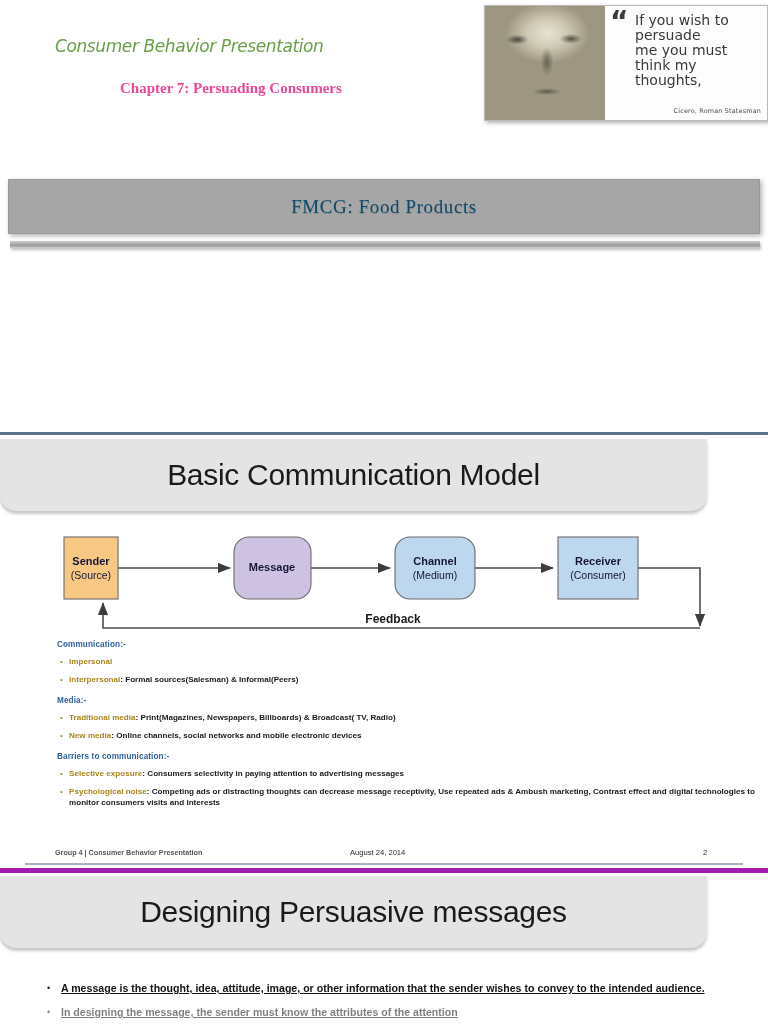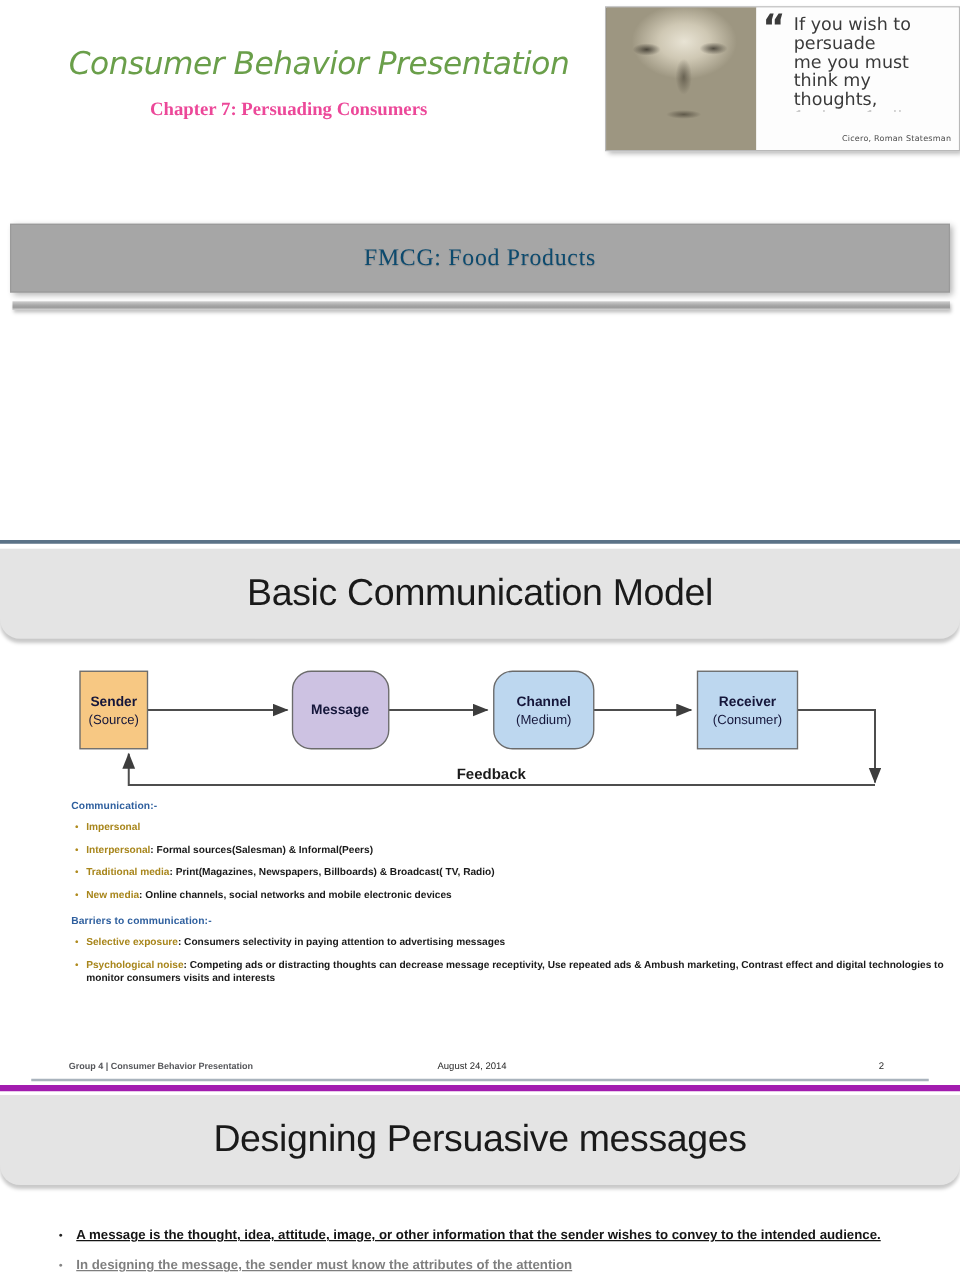--- a/index.html
+++ b/index.html
@@ -20,21 +20,21 @@
   
   .slide1 {
     position: absolute;
     left: 0; top: 0; width: 768px; height: 432px;
     background: #ffffff;
   }
   .deck-title {
     position: absolute;
     left: 55px; top: 36px;
     font-family: "DejaVu Sans", sans-serif;
-    font-size: 25px;
+    font-size: 17px;
     font-style: italic;
     font-weight: 400;
     letter-spacing: -0.4px;
     color: #6a9f4a;
     white-space: nowrap;
   }
   .deck-subtitle {
     position: absolute;
     left: 120px; top: 80px;
     font-family: "Liberation Serif", serif;
@@ -148,21 +148,21 @@
   
   .slide2 {
     position: absolute;
     left: 0; top: 432px; width: 768px; height: 436px;
     background: #ffffff;
     border-top: 3px solid #5b7287;
   }
   .title-box {
     position: absolute;
     left: 0px; top: 4px;
-    width: 768px; height: 72px;
+    width: 707px; height: 72px;
     background: #e4e4e4;
     border-radius: 0 0 16px 16px;
     box-shadow: 0 3px 3px rgba(0,0,0,0.22);
     display: flex;
     align-items: center;
     justify-content: center;
   }
   .title-box .title-text {
     font-family: "Liberation Sans", sans-serif;
     font-size: 30px;
@@ -370,20 +370,21 @@
       <div class="sec-head first">Communication:-</div>
       <div class="bullet-row">
         <span class="bullet-dot">•</span>
         <span class="bullet-text"><span class="kw">Impersonal</span><span></span></span>
       </div>
       <div class="bullet-row">
         <span class="bullet-dot">•</span>
         <span class="bullet-text"><span class="kw">Interpersonal</span><span>: Formal sources(Salesman) &amp; Informal(Peers)</span></span>
       </div>
 
+      <div class="sec-head">Media:-</div>
       <div class="bullet-row">
         <span class="bullet-dot">•</span>
         <span class="bullet-text"><span class="kw">Traditional media</span><span>: Print(Magazines, Newspapers, Billboards) &amp; Broadcast( TV, Radio)</span></span>
       </div>
       <div class="bullet-row">
         <span class="bullet-dot">•</span>
         <span class="bullet-text"><span class="kw">New media</span><span>: Online channels, social networks and mobile electronic devices</span></span>
       </div>
 
       <div class="sec-head">Barriers to communication:-</div>

